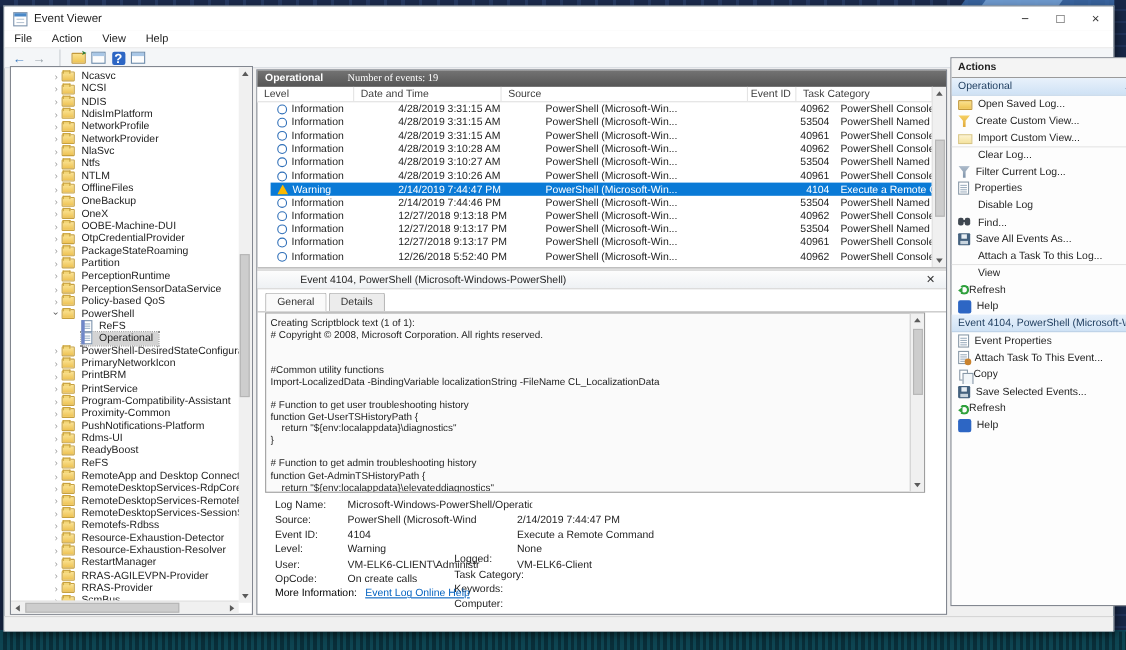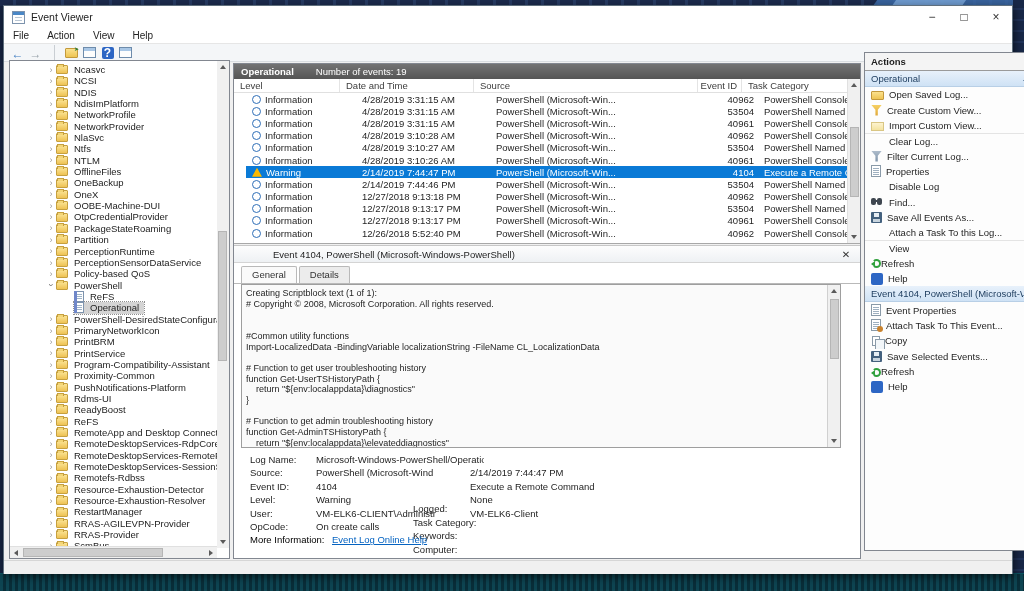--- a/index.html
+++ b/index.html
@@ -72,24 +72,24 @@
   .tri-dn { border-left:3px solid transparent; border-right:3px solid transparent; border-top:4px solid #5a5a5a; }
   .tri-lf { border-top:3px solid transparent; border-bottom:3px solid transparent; border-right:4px solid #5a5a5a; }
   .tri-rt { border-top:3px solid transparent; border-bottom:3px solid transparent; border-left:4px solid #5a5a5a; }
   .sb-thumb { position:absolute; background:#cdcdcd; border:1px solid #b5b5b5; }
 
   
   .center-pane { left:229px; top:57px; width:628px; height:496px; background:#fff; border:1px solid #828790; }
   .op-bar { left:0; top:0; width:100%; height:15px; background:linear-gradient(#737373,#555555);
     color:#fff; display:flex; align-items:center; padding-left:7px; }
   .op-bar .t1 { font-size:9.5px; font-weight:bold; margin-right:22px; }
-  .op-bar .t2 { font-size:9.5px; }
+  .op-bar .t2 { font-size:9.5px;font-family:Liberation Serif, serif; }
   .col-hdr { left:0; top:15px; width:614px; height:14px; background:#fff; border-bottom:1px solid #e0e0e0; display:flex; }
   .col-h { font-size:9.5px; color:#3c3c3c; border-right:1px solid #e4e4e4; padding:1px 0 0 6px; white-space:nowrap; overflow:hidden; }
-  .col-h:nth-child(1){ width:106px; } .col-h:nth-child(2){ width:134px; } .col-h:nth-child(3){ width:224px; }
+  .col-h:nth-child(1){ width:88px; } .col-h:nth-child(2){ width:134px; } .col-h:nth-child(3){ width:224px; }
   .col-h:nth-child(4){ width:44px; text-align:right; padding-right:4px; padding-left:0; } .col-h:nth-child(5){ flex:1; }
   .ev-rows { left:0; top:29px; width:614px; height:150px; overflow:hidden;padding-left:12px; }
   .ev-row { height:12.2px; display:flex; align-items:center; font-size:9.5px; color:#1e1e1e; white-space:nowrap; }
   .ev-row.sel { background:#0a7ad6; color:#fff; }
   .ev-c { overflow:hidden; padding-left:6px; }
   .ev-c1 { width:110px; display:flex; align-items:center; } .ev-c2 { width:134px; } .ev-c3 { width:224px; }
   .ev-c4 { width:44px; text-align:right; padding-right:4px; padding-left:0; } .ev-c5 { flex:1; }
   .ico-info { width:9px; height:9px; border-radius:50%; border:1px solid #2f6fb8; background:#fff; color:#2f6fb8;
     font-size:7px; font-weight:bold; line-height:7px; text-align:center; flex:none; margin-right:4px; }
   .ico-warn { width:10px; height:9px; background:#fcb900; clip-path:polygon(50% 0,100% 100%,0 100%);

